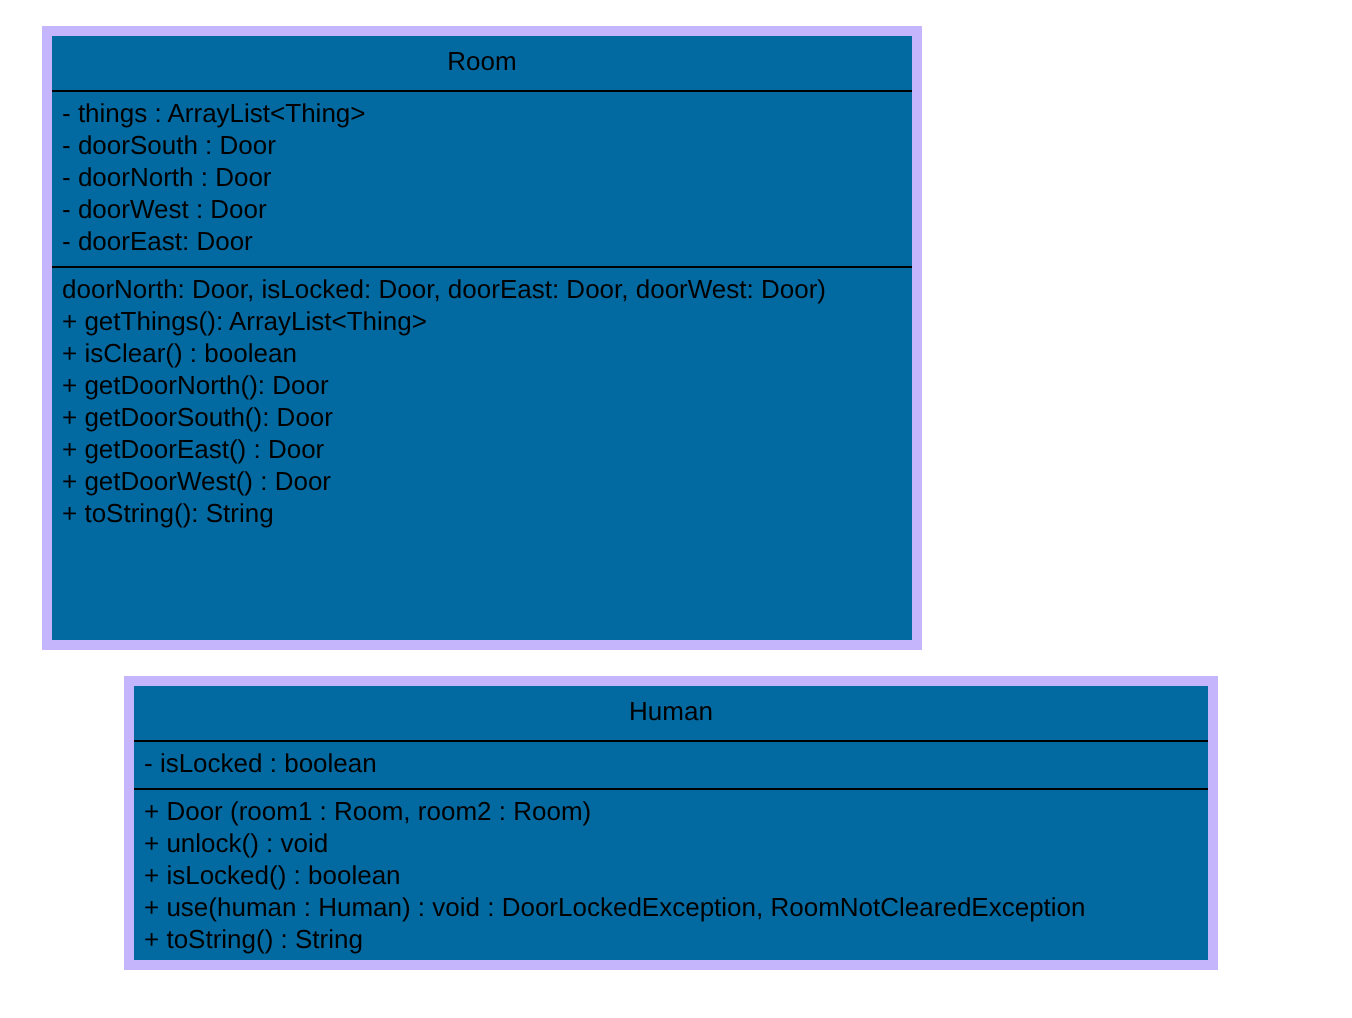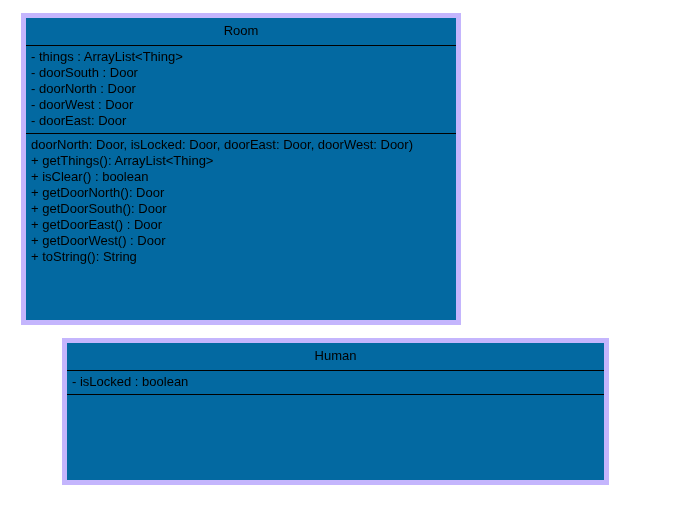--- a/index.html
+++ b/index.html
@@ -85,13 +85,20 @@
     <div class="member-line">+ getDoorWest() : Door</div>
     <div class="member-line">+ toString(): String</div>
   </div>
 </div>
 
 <div class="uml-class" id="door-class">
   <div class="class-title">Human</div>
   <div class="compartment attributes">
     <div class="member-line">- isLocked : boolean</div>
   </div>
+  <div class="compartment methods">
+    <div class="member-line">+ Door (room1 : Room, room2 : Room)</div>
+    <div class="member-line">+ unlock() : void</div>
+    <div class="member-line">+ isLocked() : boolean</div>
+    <div class="member-line">+ use(human : Human) : void : DoorLockedException, RoomNotClearedException</div>
+    <div class="member-line">+ toString() : String</div>
+  </div>
 </div>
 
 </body></html>

